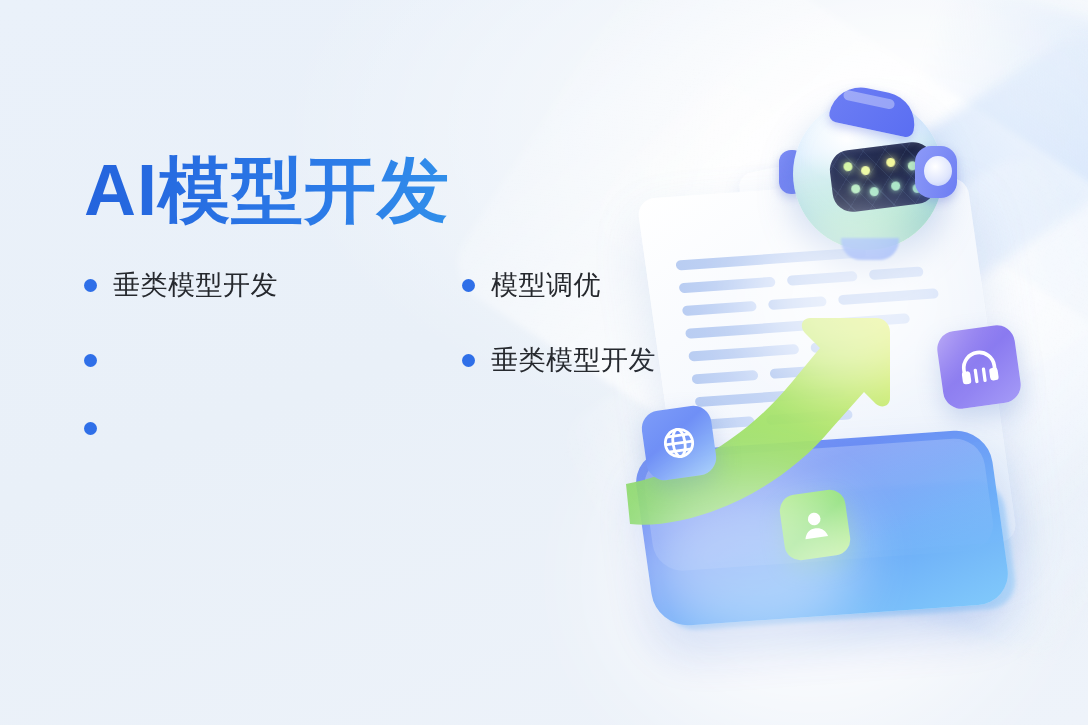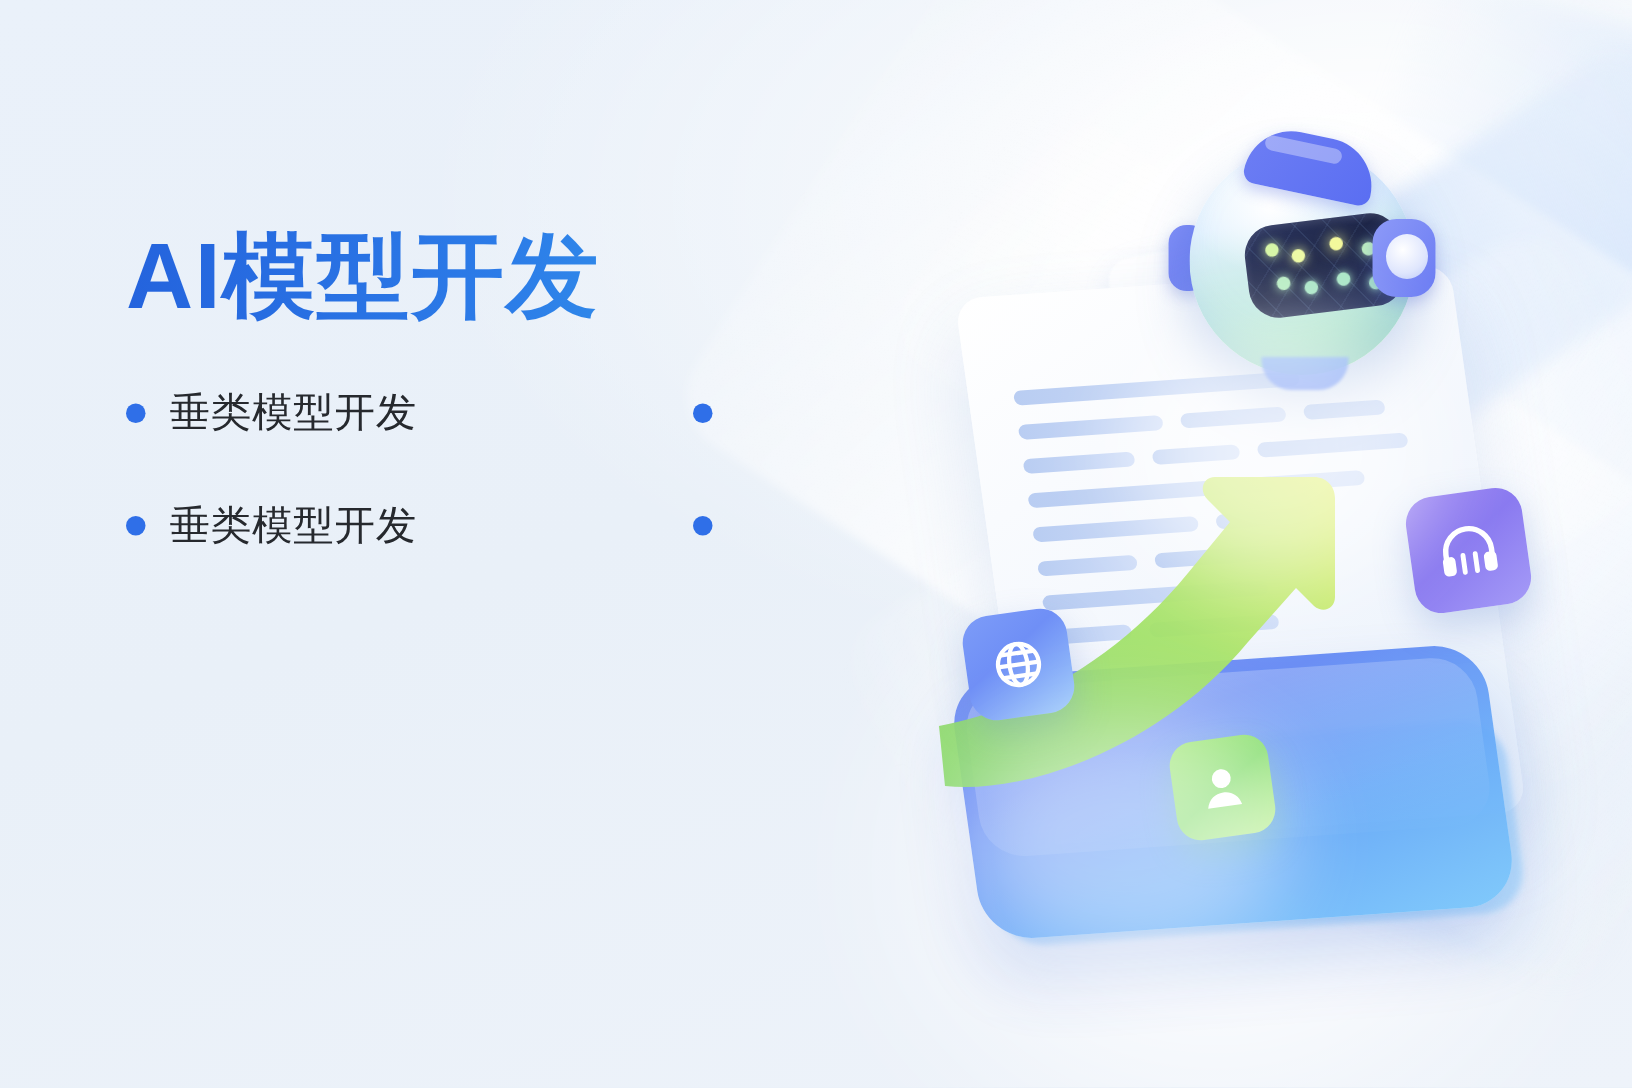--- a/index.html
+++ b/index.html
@@ -32,21 +32,21 @@
   .s5{left:860px;top:-40px;width:320px;height:620px;
       background:linear-gradient(100deg,rgba(222,235,252,0) 0%,rgba(208,226,250,.6) 50%,rgba(222,235,252,0) 100%);
       transform:rotate(18deg);filter:blur(8px);}
   .glow{position:absolute;border-radius:50%;filter:blur(60px);}
   .g1{left:700px;top:60px;width:420px;height:380px;background:rgba(255,255,255,.9);}
   .g2{left:620px;top:430px;width:380px;height:300px;background:rgba(255,255,255,.75);}
 
   
   .left-col{position:absolute;left:84px;top:152px;width:600px;}
   .title{
-    font-size:62px;line-height:1.06;font-weight:700;letter-spacing:1px;
+    font-size:72px;line-height:1.06;font-weight:700;letter-spacing:1px;
     background:linear-gradient(95deg,#2463dd 0%,#2c7ce8 42%,#35a0ec 78%,#3aabef 100%);
     -webkit-background-clip:text;background-clip:text;color:transparent;
     white-space:nowrap;margin:0;
   }
   .feature-grid{margin-top:44px;display:grid;grid-template-columns:330px 300px;
     row-gap:30px;column-gap:0px;gap:48px;}
   .feat{display:flex;align-items:center;}
   .dot{width:13px;height:13px;border-radius:50%;background:#2f6fe8;flex:0 0 13px;margin-right:16px;}
   .feat-label{font-size:27px;color:#26292e;font-weight:500;letter-spacing:.5px;line-height:1;white-space:nowrap;}
   .spacer-cell{}
@@ -148,20 +148,24 @@
 
   <div class="left-col">
     <h1 class="title">AI模型开发</h1>
 
     <div class="feature-grid">
 
       <div class="feat">
         <span class="dot"></span>
         <span class="feat-label">垂类模型开发</span>
       </div>
+      <div class="feat">
+        <span class="dot"></span>
+        <span class="feat-label">模型调优</span>
+      </div>
 
 
       <div class="feat">
         <span class="dot"></span>
       </div>
       <div class="feat">
         <span class="dot"></span>
         <span class="feat-label">垂类模型开发</span>
       </div>
 

